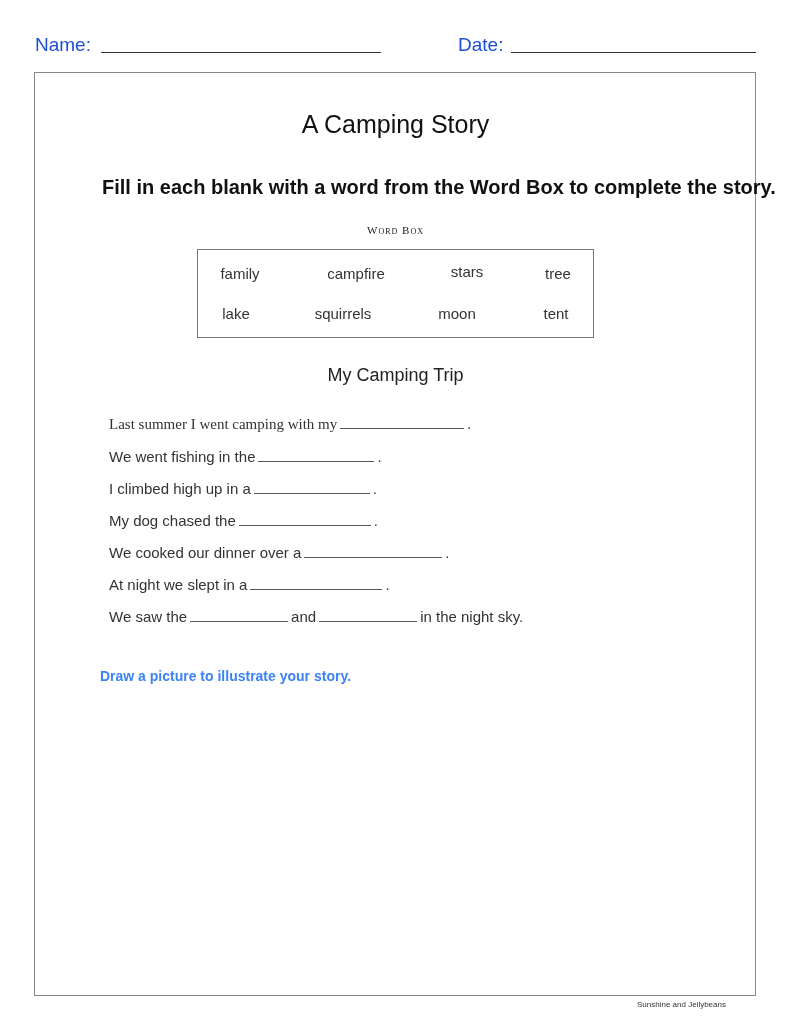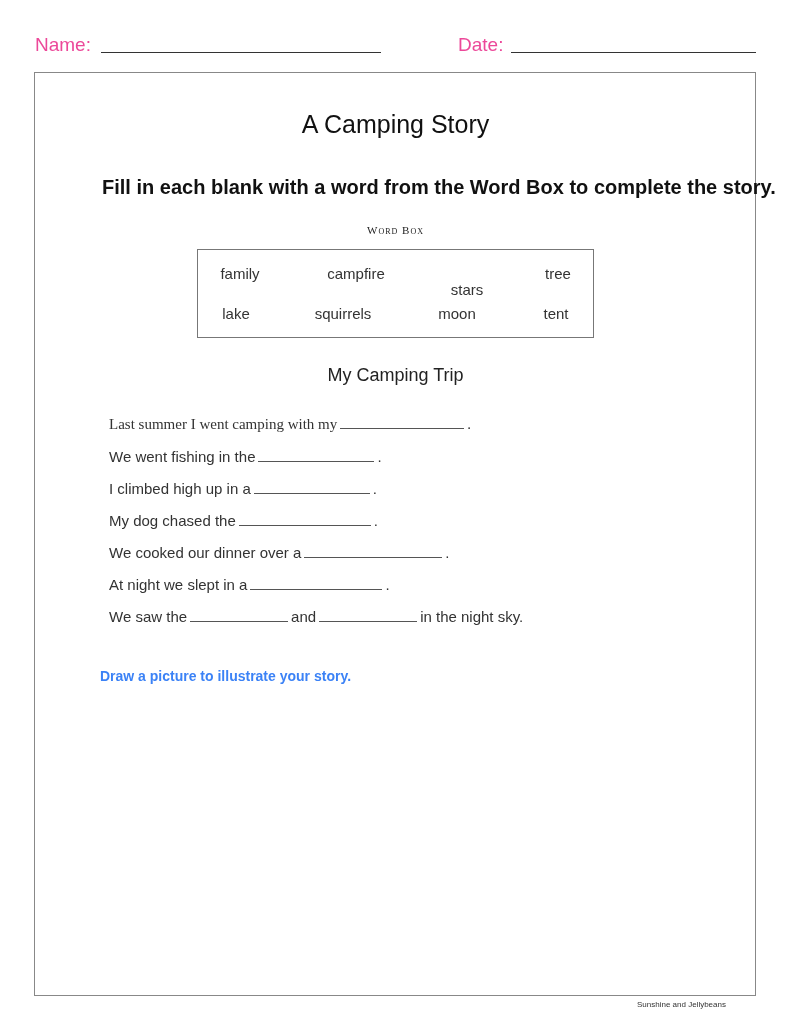--- a/index.html
+++ b/index.html
@@ -1,19 +1,19 @@
 <!DOCTYPE html>
 <html><head>
 <meta charset="utf-8">
 <style>
   html, body { margin:0; padding:0; background:#ffffff; }
   body { width:791px; height:1024px; position:relative; overflow:hidden;
          font-family:"Liberation Sans", "DejaVu Sans", sans-serif; color:#222; }
   .abs { position:absolute; }
-  .hdr-label { font-size:19px; color:#ec4899; }
+  .hdr-label { font-size:19px; color:#1d4ed8; }
   .hdr-line { border-bottom:1px solid #333; height:0; }
   .frame { position:absolute; left:34px; top:72px; width:722px; height:924px;
            border:1px solid #888; box-sizing:border-box; }
   .title { position:absolute; left:0; width:791px; top:110px; text-align:center;
            font-size:25px; color:#111; }
   .instr { position:absolute; left:102px; top:176px; font-size:20px; font-weight:bold; color:#111; }
   .wb-label { position:absolute; left:0; width:791px; top:224px; text-align:center;
               font-size:11px; letter-spacing:1px; font-variant:small-caps; font-family:"Liberation Serif", serif; color:#222; }
   .wbox { position:absolute; left:197px; top:249px; width:397px; height:89px;
           border:1px solid #777; box-sizing:border-box; }
@@ -35,21 +35,21 @@
 
 <div class="frame"></div>
 
 <div class="title">A Camping Story</div>
 <div class="instr">Fill in each blank with a word from the Word Box to complete the story.</div>
 
 <div class="wb-label">Word Box</div>
 <div class="wbox"></div>
 <span class="word" style="left:240px;top:265px;">family</span>
 <span class="word" style="left:356px;top:265px;">campfire</span>
-<span class="word" style="left:467px;top:281px;">stars</span>
+<span class="word" style="left:467px;top:263px;">stars</span>
 <span class="word" style="left:558px;top:265px;">tree</span>
 <span class="word" style="left:236px;top:305px;">lake</span>
 <span class="word" style="left:343px;top:305px;">squirrels</span>
 <span class="word" style="left:457px;top:305px;">moon</span>
 <span class="word" style="left:556px;top:305px;">tent</span>
 
 <div class="subtitle">My Camping Trip</div>
 
 <div class="line" style="top:416px;font-family:Liberation Serif, serif;">
   <span>Last summer I went camping with my</span><span class="blank" style="width:124px;"></span><span>.</span>

